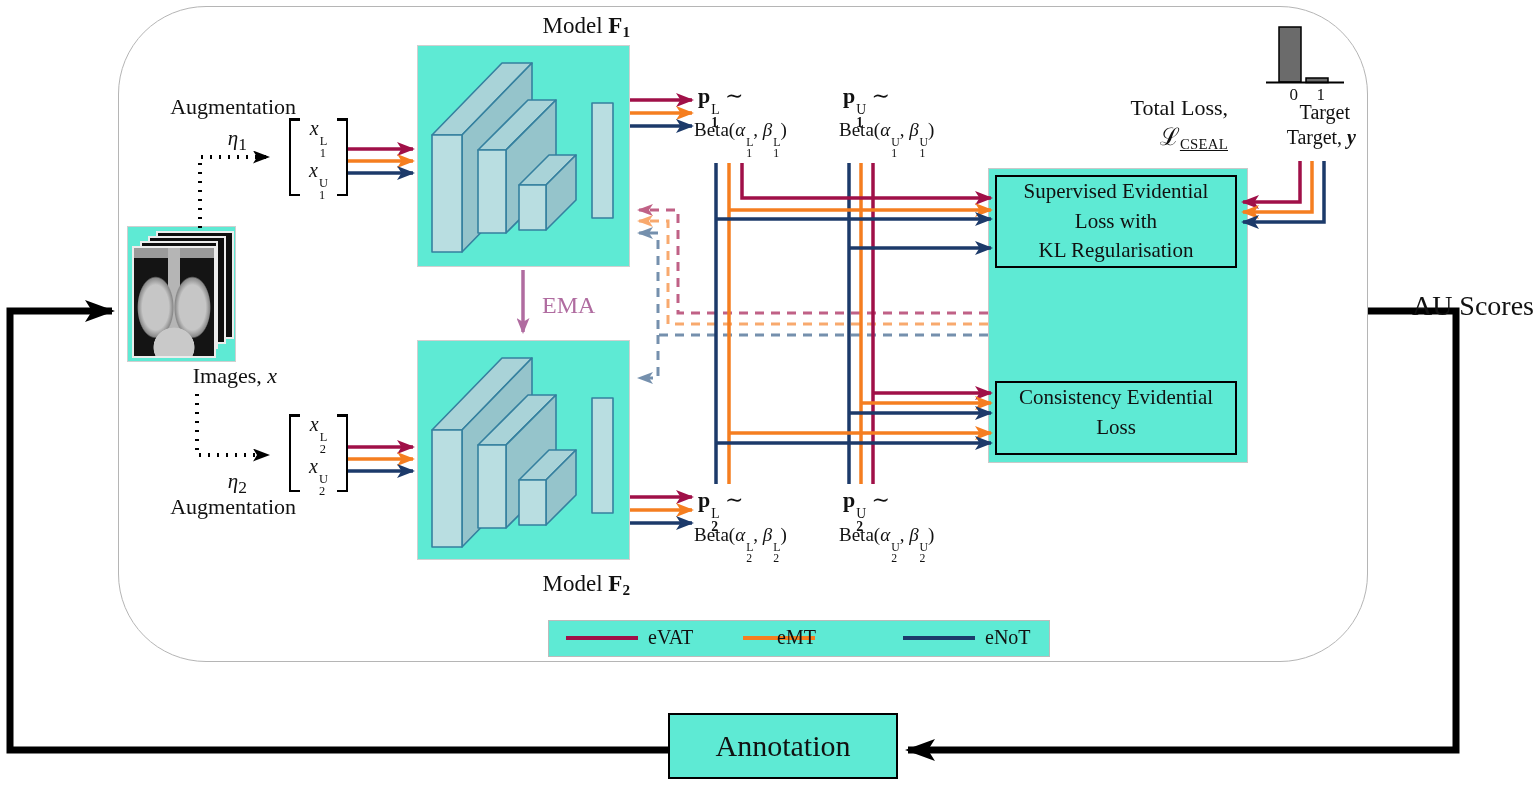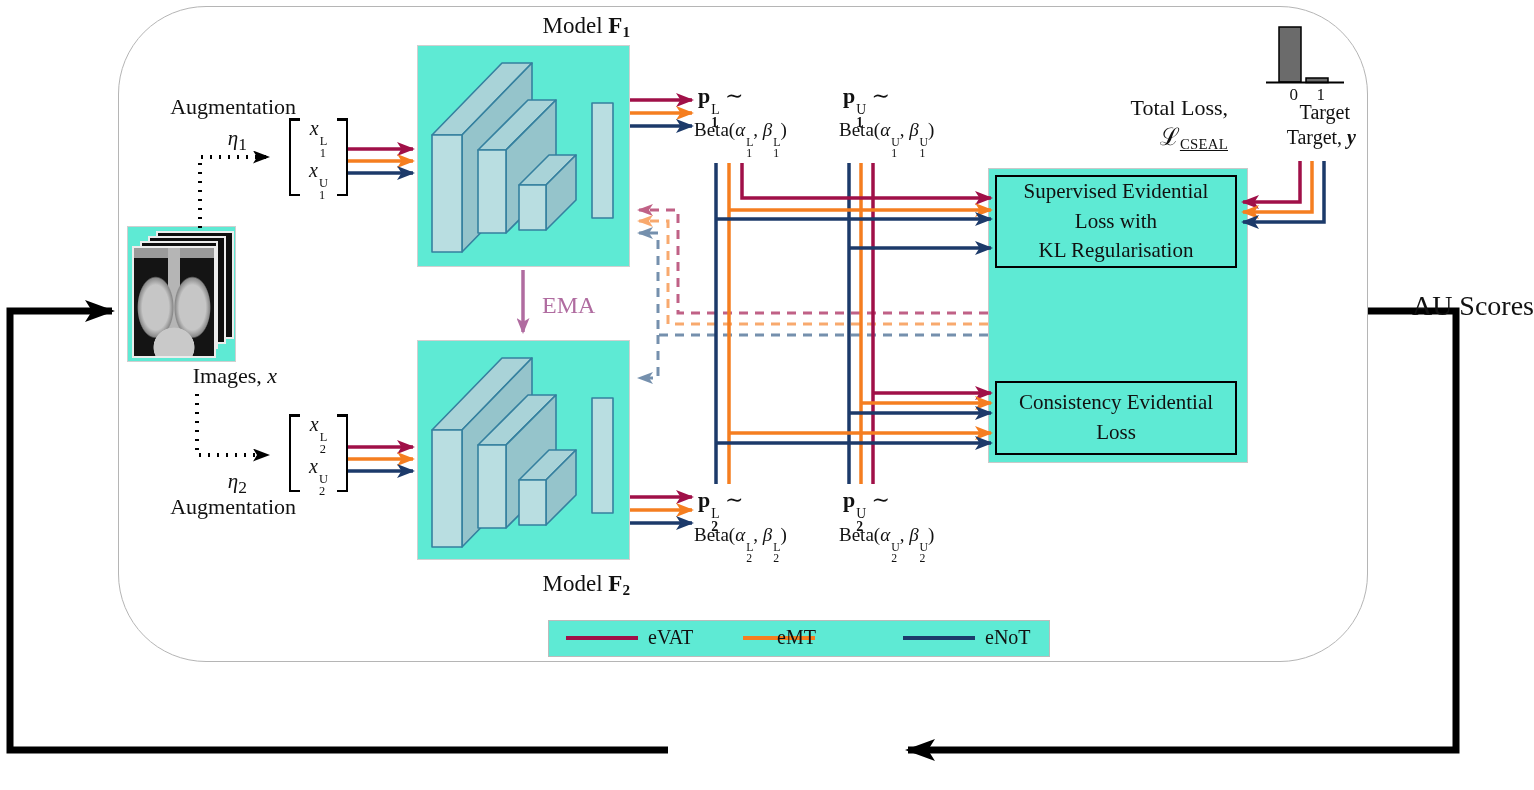--- a/index.html
+++ b/index.html
@@ -5,21 +5,21 @@
   html,body{margin:0;padding:0;background:#fff;}
   #stage{position:relative;width:1534px;height:790px;background:#fff;overflow:hidden;
          font-family:"Liberation Serif","DejaVu Serif",serif;color:#111;}
   .ctr{text-align:right;}
   .box{position:absolute;background:#5eead4;box-sizing:border-box;}
   #container{left:118px;top:6px;width:1250px;height:656px;border:1.5px solid #b5b5b5;border-radius:88px;background:#fff;}
   #model1-box{left:417px;top:45px;width:213px;height:222px;border:1.5px solid #d0d0d0;}
   #model2-box{left:417px;top:340px;width:213px;height:220px;border:1.5px solid #d0d0d0;}
   #loss-container{left:988px;top:168px;width:260px;height:295px;border:1.5px solid #c9c9c9;}
   #supervised-box{left:995px;top:175px;width:242px;height:93px;border:2px solid #000;display:flex;align-items:center;justify-content:center;}
-  #consistency-box{left:995px;top:381px;width:242px;height:74px;border:2px solid #000;display:flex;align-items:center;justify-content:center;}
+  #consistency-box{left:995px;top:381px;width:242px;height:74px;border:2px solid #000;display:flex;justify-content:center;}
   #legend-box{left:548px;top:620px;width:502px;height:37px;border:1.5px solid #bcbcbc;}
   #annotation-box{left:668px;top:713px;width:230px;height:66px;border:2.5px solid #000;display:flex;align-items:center;justify-content:center;}
   #images-box{left:127px;top:226px;width:109px;height:136px;border:1.5px solid #cfcfcf;}
   .frame{position:absolute;background:#0e0e0e;border:2px solid #ececec;box-sizing:border-box;}
   .xray{background-color:#141414;
     background-image:
       radial-gradient(42% 30% at 50% 92%, #c9c9c9 0 60%, transparent 62%),
       radial-gradient(32% 40% at 27% 55%, #c6c6c6 0 52%, #8a8a8a 68%, transparent 72%),
       radial-gradient(32% 40% at 73% 55%, #c6c6c6 0 52%, #8a8a8a 68%, transparent 72%),
       linear-gradient(90deg, transparent 0 43%, #b5b5b5 43% 57%, transparent 57%),
@@ -77,20 +77,23 @@
     </div>
   </div>
   <div id="consistency-box" class="box">
     <div class="boxtext">
       <div>Consistency Evidential</div>
       <div>Loss</div>
     </div>
   </div>
 
   <div id="legend-box" class="box"></div>
+  <div id="annotation-box" class="box">
+    <div class="f30">Annotation</div>
+  </div>
 
   <div id="images-box" class="box">
     <div class="frame" style="left:28px;top:4px;width:78px;height:108px;"></div>
     <div class="frame" style="left:20px;top:9px;width:78px;height:108px;"></div>
     <div class="frame" style="left:12px;top:14px;width:78px;height:108px;"></div>
     <div class="frame xray" style="left:4px;top:19px;width:84px;height:112px;"></div>
   </div>
 
   <svg id="wires" width="1534" height="790" viewBox="0 0 1534 790">
     <defs>

